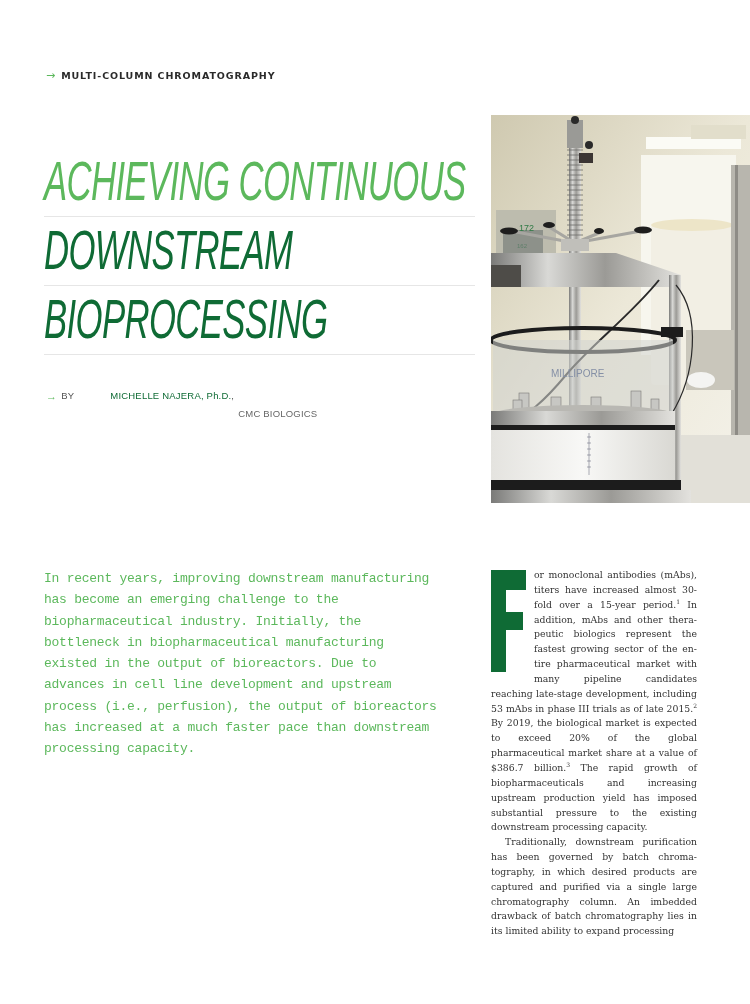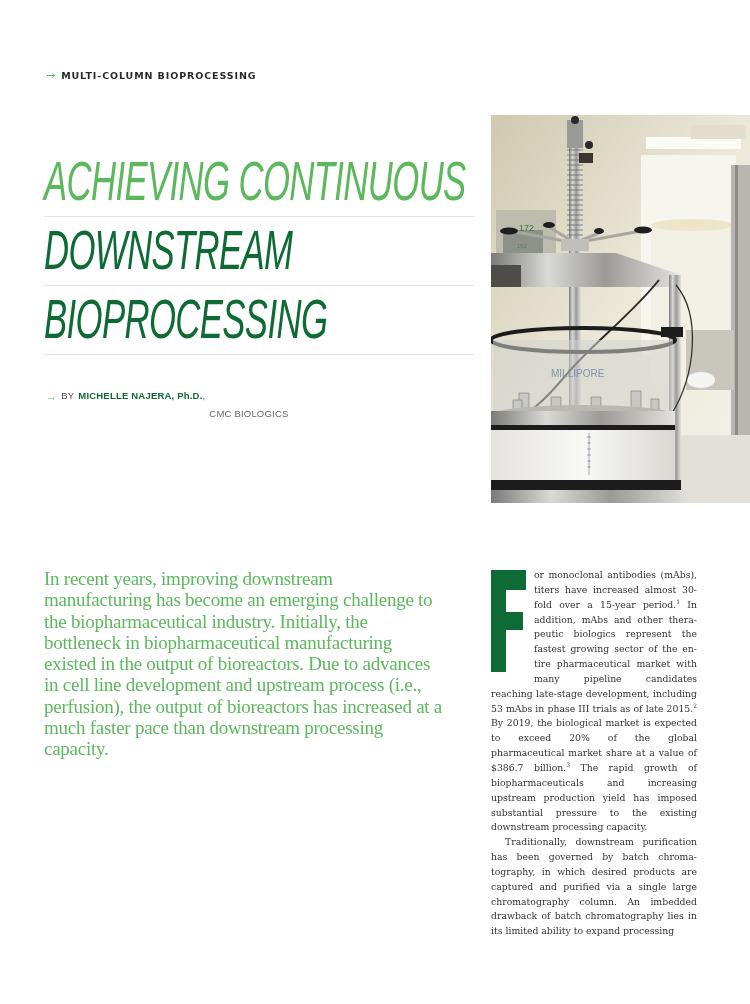--- a/index.html
+++ b/index.html
@@ -24,28 +24,28 @@
   }
   .title-line.light { color: #5cb85c; }
   .title-line.dark { color: #0f6b35; }
   .rule { height: 1px; background: #e6e6e6; margin: 0 0 2px 0; width: 431px; }
 
   .byline {
     position: absolute; left: 46px; top: 372px;
     font-size: 9.5px; color: #555; display: flex; align-items: center; gap: 4px;
     letter-spacing: 0.2px;
   }
-  .byline .author { color: #0f6b35; font-weight: bold; }
+  .byline .author { color: #0f6b35; font-weight: normal; margin-left: 32px; }
   .byline .org { color: #666; margin-top: 36px; }
 
   .photo { position: absolute; left: 491px; top: 115px; width: 309px; height: 388px; overflow: hidden; background: #d8d2bd; }
 
   .intro {
     position: absolute; left: 44px; top: 568px; width: 400px;
-    font-family: Liberation Serif, serif; font-size: 19px; line-height: 21.3px;
+    font-family: Liberation Mono, monospace; font-size: 13px; line-height: 21.3px;
     color: #5cb85c; letter-spacing: -0.25px;
   }
 
   .body-col {
     position: absolute; left: 491px; top: 568px; width: 206px;
     font-family: "DejaVu Serif", serif; font-size: 9.3px; line-height: 14.85px;
     color: #333; text-align: justify; hyphens: manual;
   }
   .dropcap {
     float: left; width: 35px; height: 102px; margin: 2px 8px 0 0;
@@ -54,21 +54,21 @@
   .dropcap svg { display: block; }
   .body-col p { margin: 0; }
   .body-col p.indent { text-indent: 14px; }
   sup { font-size: 6px; vertical-align: super; line-height: 0; }
 </style>
 </head>
 <body>
 
 <div class="section-label">
   <span class="arrow">→</span>
-  <span>MULTI-COLUMN BIOPROCESSING</span>
+  <span>MULTI-COLUMN CHROMATOGRAPHY</span>
 </div>
 
 <div class="title-block">
   <div class="title-line light">ACHIEVING CONTINUOUS</div>
   <div class="rule"></div>
   <div class="title-line dark">DOWNSTREAM</div>
   <div class="rule"></div>
   <div class="title-line dark">BIOPROCESSING</div>
   <div class="rule"></div>
 </div>

